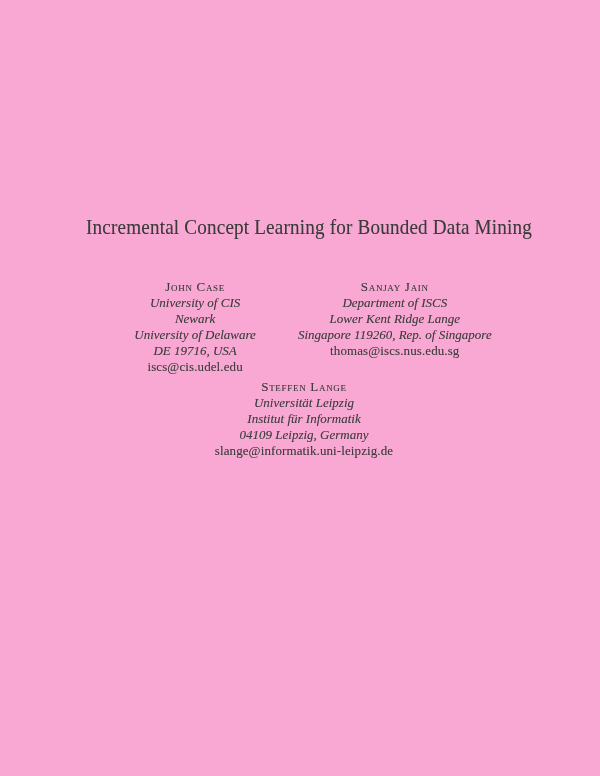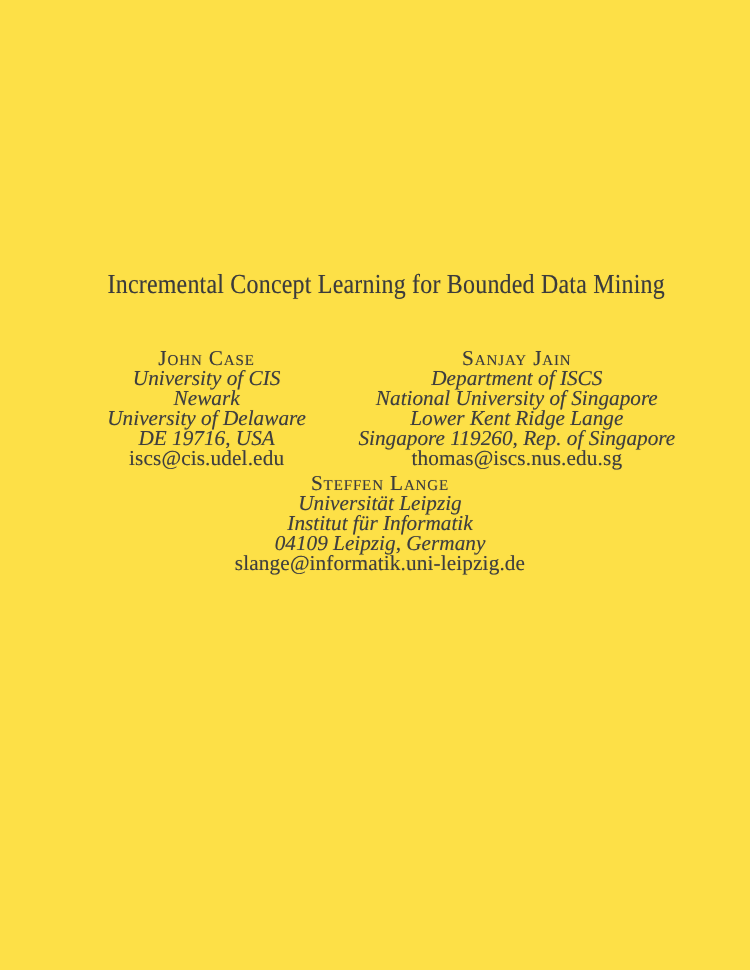--- a/index.html
+++ b/index.html
@@ -4,21 +4,21 @@
 <style>
   html, body {
     margin: 0;
     padding: 0;
     background: #ffffff;
   }
   .page {
     position: relative;
     width: 600px;
     height: 776px;
-    background: #fde047;
+    background: #f9a8d4;
     overflow: hidden;
     font-family: "Liberation Serif", serif;
     color: #3e3e3e;
     text-shadow: 0 0 0.6px rgba(80,80,80,0.45);
   }
   .paper-title {
     position: absolute;
     top: 214px;
     left: 0;
     width: 600px;
@@ -29,21 +29,21 @@
     white-space: nowrap;
     transform: translateX(9px) scaleX(0.87);
     transform-origin: 50% 50%;
     color: #3b3b3b;
   }
   .authors {
     position: absolute;
     top: 279px;
     left: 0;
     width: 600px;
-    font-size: 17px;
+    font-size: 13px;
     line-height: 16px;
   }
   .author-row {
     display: flex;
     justify-content: center;
     align-items: flex-start;
   }
   .author-row.row-1 { gap: 42px; transform: translateX(13px); }
   .author-row.row-2 { gap: 30px; transform: translateX(4px); margin-top: 4px; }
   .author-block {
@@ -79,21 +79,20 @@
         <div class="aff-line">University of CIS</div>
         <div class="aff-line">Newark</div>
         <div class="aff-line">University of Delaware</div>
         <div class="aff-line">DE 19716, USA</div>
         <div class="email-line">iscs@cis.udel.edu</div>
       </div>
 
       <div class="author-block">
         <div class="author-name">Sanjay Jain</div>
         <div class="aff-line">Department of ISCS</div>
-        <div class="aff-line">National University of Singapore</div>
         <div class="aff-line">Lower Kent Ridge Lange</div>
         <div class="aff-line">Singapore 119260, Rep. of Singapore</div>
         <div class="email-line">thomas@iscs.nus.edu.sg</div>
       </div>
 
     </div>
 
     <div class="author-row row-2">
 
       <div class="author-block">

